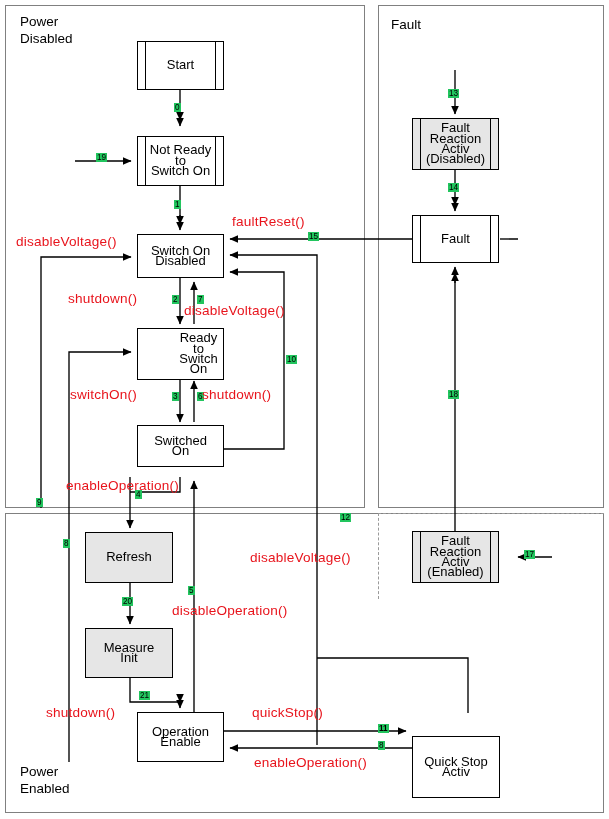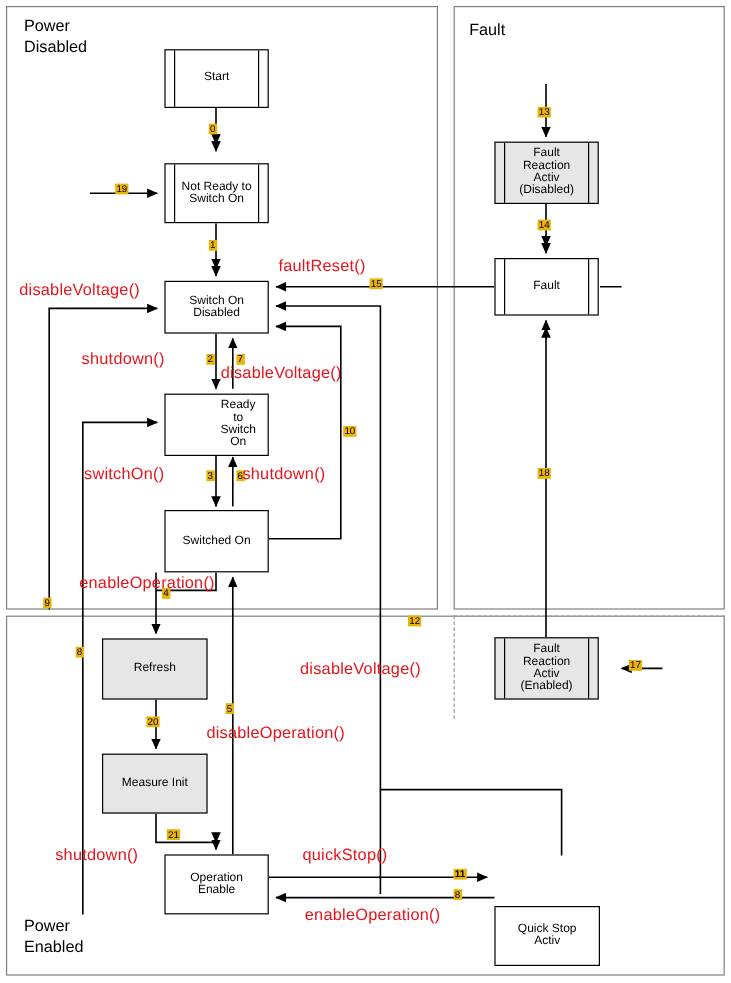--- a/index.html
+++ b/index.html
@@ -5,26 +5,26 @@
   html,body{margin:0;padding:0;background:#ffffff;}
   #root{position:relative;width:609px;height:819px;overflow:hidden;
         font-family:"Liberation Sans",sans-serif;background:#fff;border-radius:14px;}
   svg{position:absolute;left:0;top:0;}
   .panel{position:absolute;border:1px solid #808080;box-sizing:border-box;background:transparent;}
   .panel.dashed{border:1px dashed #9a9a9a;border-right:none;border-bottom:none;}
   .plabel{position:absolute;font-size:13.5px;color:#000;line-height:15px;white-space:pre;}
   .state{position:absolute;box-sizing:border-box;border:1.6px solid #000;background:#fff;
          display:flex;align-items:center;justify-content:center;text-align:center;}
   .state.gray{background:#e6e6e6;}
-  .state .lbl{font-size:10px;line-height:10.4px;color:#000;padding:0 10px;}
+  .state .lbl{font-size:13px;line-height:10.4px;color:#000;padding:0 10px;}
   .state.bars::before,.state.bars::after{content:"";position:absolute;top:0;bottom:0;width:0;
          border-left:1.6px solid #000;}
   .state.bars::before{left:7px;}
   .state.bars::after{right:7px;}
-  .num{position:absolute;font-size:8.2px;color:#000;background:#eab308;padding:0 1px;white-space:nowrap;}
+  .num{position:absolute;font-size:8.2px;color:#000;background:#22c55e;padding:0 1px;white-space:nowrap;}
   .ev{position:absolute;font-size:13.6px;color:#e8141c;white-space:nowrap;letter-spacing:0.2px;}
 </style>
 </head>
 <body>
 
 <div id="root">
 
   <div class="panel" style="left:5px;top:5px;width:360px;height:503px;"></div>
   <div class="panel" style="left:378px;top:5px;width:226px;height:503px;"></div>
   <div class="panel" style="left:5px;top:513px;width:599px;height:300px;"></div>
@@ -110,37 +110,37 @@
   </div>
 
   <div class="state" style="left:137px;top:234px;width:87px;height:44px;">
     <span class="lbl"><span>Switch On</span><br><span>Disabled</span></span>
   </div>
 
   <div class="state" style="left:137px;top:328px;width:87px;height:52px;padding-left:36px;">
     <span class="lbl"><span>Ready to Switch</span><br><span>On</span></span>
   </div>
 
-  <div class="state" style="left:137px;top:425px;width:87px;height:52px;">
+  <div class="state" style="left:137px;top:425px;width:87px;height:42px;">
     <span class="lbl">Switched On</span>
   </div>
 
   <div class="state gray" style="left:85px;top:532px;width:88px;height:51px;">
     <span class="lbl">Refresh</span>
   </div>
 
   <div class="state gray" style="left:85px;top:628px;width:88px;height:50px;">
     <span class="lbl">Measure Init</span>
   </div>
 
   <div class="state" style="left:137px;top:712px;width:87px;height:50px;">
     <span class="lbl">Operation Enable</span>
   </div>
 
-  <div class="state" style="left:412px;top:755px;width:88px;height:50px;">
+  <div class="state" style="left:412px;top:736px;width:88px;height:62px;">
     <span class="lbl">Quick Stop Activ</span>
   </div>
 
   <div class="state gray bars" style="left:412px;top:118px;width:87px;height:52px;">
     <span class="lbl"><span>Fault</span><br><span>Reaction</span><br><span>Activ</span><br><span>(Disabled)</span></span>
   </div>
 
   <div class="state bars" style="left:412px;top:215px;width:87px;height:48px;">
     <span class="lbl">Fault</span>
   </div>

